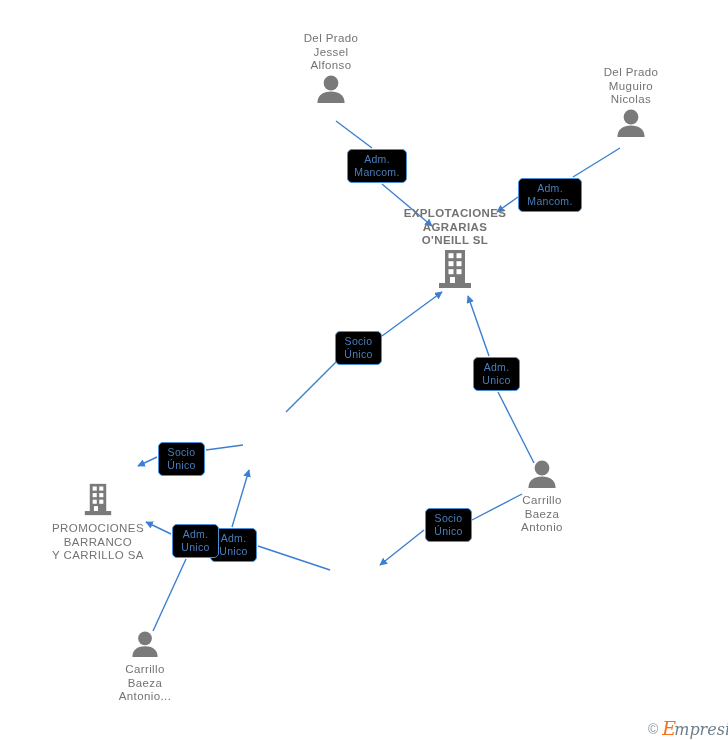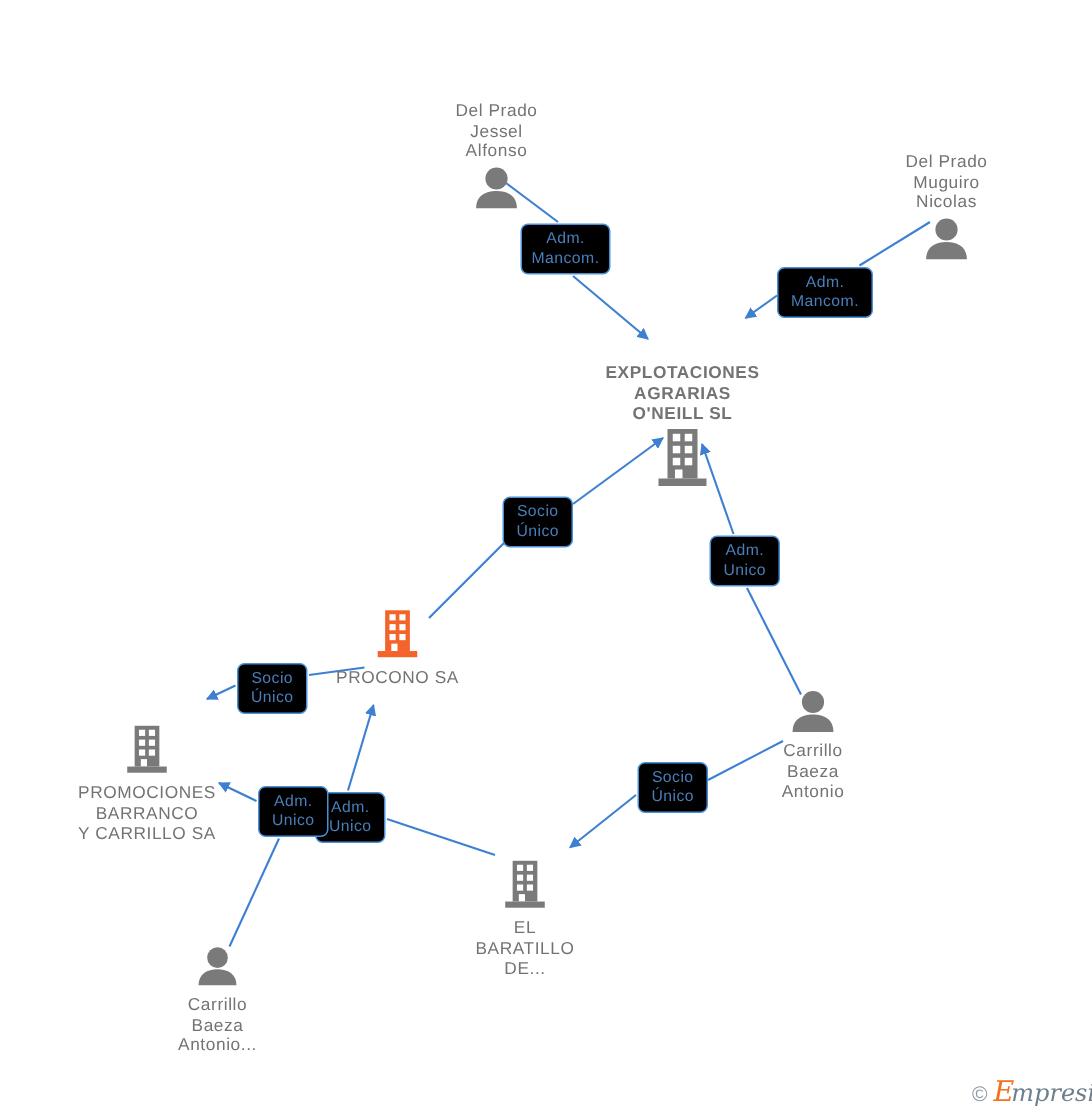--- a/index.html
+++ b/index.html
@@ -37,21 +37,21 @@
     margin: 0 auto;
   }
   .node .label {
     display: block;
     font-size: 11.5px;
     line-height: 13.5px;
     color: #737373;
     letter-spacing: 0.4px;
     white-space: pre-line;
   }
-  .node.person-above .label { margin-bottom: 2px; margin-top: 36px; }
+  .node.person-above .label { margin-bottom: 2px; }
   .node.below .label { margin-top: 2px; }
 
   .edge-label {
     position: absolute;
     box-sizing: border-box;
     border: 1.4px solid #4a90d9;
     border-radius: 5px;
     background: #000000;
     color: #4a7ebb;
     font-size: 10.5px;
@@ -162,36 +162,20 @@
         <rect x="10.5" y="11.2" width="5" height="5" fill="#ffffff"></rect>
         <rect x="18.5" y="11.2" width="5" height="5" fill="#ffffff"></rect>
         <rect x="10.5" y="19.2" width="5" height="5" fill="#ffffff"></rect>
         <rect x="18.5" y="19.2" width="5" height="5" fill="#ffffff"></rect>
         <rect x="12" y="27" width="5" height="6" fill="#ffffff"></rect>
         <rect x="1" y="33" width="32" height="5" fill="#7a7a7a"></rect>
       </svg>
     </span>
   </div>
 
-  <div class="node below" style="left:265px; top:406px;">
-    <span class="glyph">
-      <svg width="28" height="33" viewBox="0 0 34 38" xmlns="http://www.w3.org/2000/svg">
-        <rect x="7" y="0" width="20" height="33" fill="#f4632a"></rect>
-        <rect x="10.5" y="3.2" width="5" height="5" fill="#ffffff"></rect>
-        <rect x="18.5" y="3.2" width="5" height="5" fill="#ffffff"></rect>
-        <rect x="10.5" y="11.2" width="5" height="5" fill="#ffffff"></rect>
-        <rect x="18.5" y="11.2" width="5" height="5" fill="#ffffff"></rect>
-        <rect x="10.5" y="19.2" width="5" height="5" fill="#ffffff"></rect>
-        <rect x="18.5" y="19.2" width="5" height="5" fill="#ffffff"></rect>
-        <rect x="12" y="27" width="5" height="6" fill="#ffffff"></rect>
-        <rect x="1" y="33" width="32" height="5" fill="#f4632a"></rect>
-      </svg>
-    </span>
-    <span class="label">PROCONO SA</span>
-  </div>
 
   <div class="node below" style="left:98px; top:483px;">
     <span class="glyph">
       <svg width="28" height="33" viewBox="0 0 34 38" xmlns="http://www.w3.org/2000/svg">
         <rect x="7" y="0" width="20" height="33" fill="#7a7a7a"></rect>
         <rect x="10.5" y="3.2" width="5" height="5" fill="#ffffff"></rect>
         <rect x="18.5" y="3.2" width="5" height="5" fill="#ffffff"></rect>
         <rect x="10.5" y="11.2" width="5" height="5" fill="#ffffff"></rect>
         <rect x="18.5" y="11.2" width="5" height="5" fill="#ffffff"></rect>
         <rect x="10.5" y="19.2" width="5" height="5" fill="#ffffff"></rect>
@@ -210,38 +194,20 @@
       <svg width="34" height="28" viewBox="0 0 34 28" xmlns="http://www.w3.org/2000/svg">
         <circle cx="17" cy="8" r="7.4" fill="#7a7a7a"></circle>
         <path d="M 3.4,28 C 3.4,19.6 9.6,16.4 17,16.4 C 24.4,16.4 30.6,19.6 30.6,28 Z" fill="#7a7a7a"></path>
       </svg>
     </span>
     <span class="label">Carrillo
 Baeza
 Antonio</span>
   </div>
 
-  <div class="node below" style="left:350px; top:573px;">
-    <span class="glyph">
-      <svg width="28" height="33" viewBox="0 0 34 38" xmlns="http://www.w3.org/2000/svg">
-        <rect x="7" y="0" width="20" height="33" fill="#7a7a7a"></rect>
-        <rect x="10.5" y="3.2" width="5" height="5" fill="#ffffff"></rect>
-        <rect x="18.5" y="3.2" width="5" height="5" fill="#ffffff"></rect>
-        <rect x="10.5" y="11.2" width="5" height="5" fill="#ffffff"></rect>
-        <rect x="18.5" y="11.2" width="5" height="5" fill="#ffffff"></rect>
-        <rect x="10.5" y="19.2" width="5" height="5" fill="#ffffff"></rect>
-        <rect x="18.5" y="19.2" width="5" height="5" fill="#ffffff"></rect>
-        <rect x="12" y="27" width="5" height="6" fill="#ffffff"></rect>
-        <rect x="1" y="33" width="32" height="5" fill="#7a7a7a"></rect>
-      </svg>
-    </span>
-    <span class="label">EL
-BARATILLO
-DE...</span>
-  </div>
 
   <div class="node below" style="left:145px; top:631px;">
     <span class="glyph">
       <svg width="32" height="26" viewBox="0 0 34 28" xmlns="http://www.w3.org/2000/svg">
         <circle cx="17" cy="8" r="7.4" fill="#7a7a7a"></circle>
         <path d="M 3.4,28 C 3.4,19.6 9.6,16.4 17,16.4 C 24.4,16.4 30.6,19.6 30.6,28 Z" fill="#7a7a7a"></path>
       </svg>
     </span>
     <span class="label">Carrillo
 Baeza

